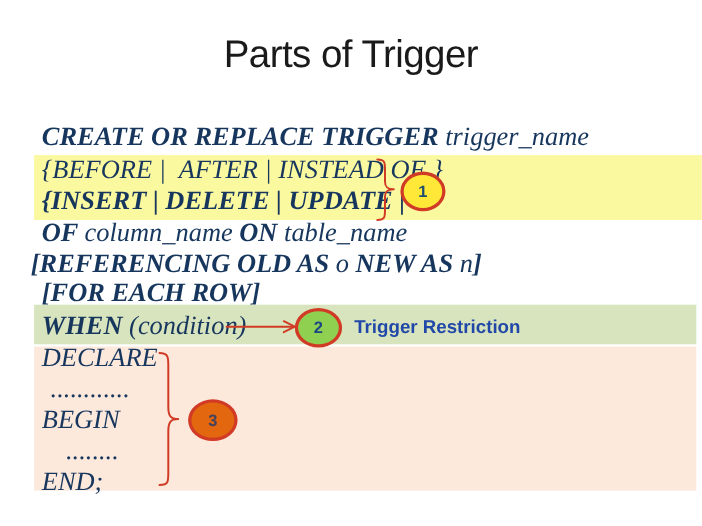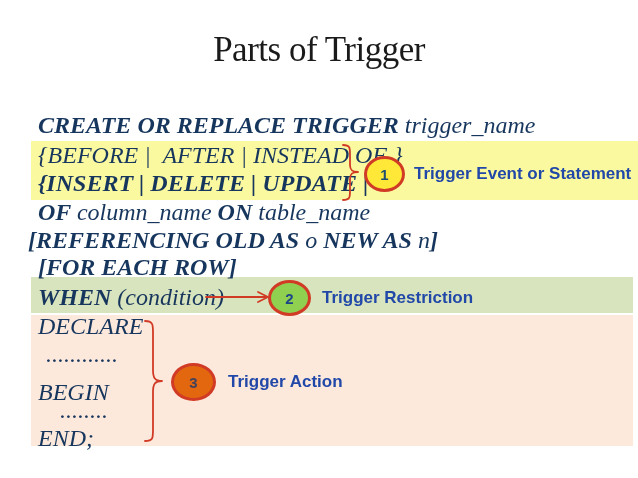--- a/index.html
+++ b/index.html
@@ -5,21 +5,21 @@
   html,body{margin:0;padding:0;}
   body{
     width:638px;height:478px;background:#ffffff;position:relative;overflow:hidden;
     font-family:"Liberation Sans", sans-serif;
   }
   .slide{position:absolute;inset:0;}
   .title{
     position:absolute;top:30px;left:0;width:100%;margin:0;
     text-align:center;font-size:35px;font-weight:400;letter-spacing:-0.5px;
     color:var(--title-black,#1a1a1a);
-    font-family:Liberation Serif, serif;
+    font-family:Liberation Sans, sans-serif;
   }
   .hl{position:absolute;left:31px;z-index:0;}
   .hl-yellow{top:141px;width:607px;height:59px;background:var(--highlight-yellow,#fbf9a0);}
   .hl-green {top:277px;width:602px;height:36px;background:var(--highlight-green,#d8e4bd);}
   .hl-peach {top:315px;width:602px;height:131px;background:var(--highlight-peach,#fce9dc);}
   .code-line{
     position:absolute;z-index:2;white-space:pre;
     font-family:"Liberation Serif", serif;font-style:italic;
     font-size:24px;line-height:26px;color:var(--code-text,#17365d);
   }
@@ -63,43 +63,41 @@
   <div id="code-block">
       <div class="code-line" style="top: 112px; left: 38px;"><span class="bold">CREATE OR REPLACE TRIGGER </span><span class="">trigger_name</span></div>
       <div class="code-line" style="top: 142px; left: 38px;"><span class="">{BEFORE |  AFTER | INSTEAD OF }</span></div>
       <div class="code-line" style="top: 170px; left: 38px; font-weight: bold;"><span class="">{INSERT | DELETE | UPDATE |</span></div>
       <div class="code-line" style="top: 199px; left: 38px; text-align: right;"><span class="bold">OF </span><span class="">column_name </span><span class="bold">ON </span><span class="">table_name</span></div>
       <div class="code-line" style="top: 227px; left: 28px;"><span class="bold">[REFERENCING OLD AS </span><span class="">o</span><span class="bold"> NEW AS </span><span class="">n</span><span class="bold">]</span></div>
       <div class="code-line" style="top: 254px; left: 38px;"><span class="bold">[FOR EACH ROW]</span></div>
       <div class="code-line" style="top: 284px; left: 38px;"><span class="bold">WHEN </span><span class="">(condition)</span></div>
       <div class="code-line" style="top: 313px; left: 38px;"><span class="">DECLARE</span></div>
       <div class="code-line" style="top: 341px; left: 46px;"><span class="">............</span></div>
-      <div class="code-line" style="top: 379px; left: 38px; font-family: Liberation Serif, serif;"><span class="">BEGIN</span></div>
+      <div class="code-line" style="top: 369px; left: 38px; font-family: Liberation Serif, serif;"><span class="">BEGIN</span></div>
       <div class="code-line" style="top: 397px; left: 60px;"><span class="">........</span></div>
       <div class="code-line" style="top: 425px; left: 38px;"><span class="">END;</span></div>
     </div>
 
   <svg class="connector brace-1" width="22" height="58" viewBox="0 0 22 58">
     <path d="M3,1 C10,1 10,4 10,10 L10,21 C10,26 12,28 18,28 C12,28 10,30 10,35 L10,47 C10,53 10,56 3,56"></path>
   </svg>
   <div class="badge badge-1" style="background: rgb(255, 232, 56); color: rgb(31, 78, 110);">
     <span>1</span>
   </div>
-  <div class="anno-label label-1">Trigger Event or Statement</div>
 
   <svg class="connector arrow-2" width="66" height="12" viewBox="0 0 66 12">
     <line x1="0" y1="6" x2="60" y2="6"></line>
     <polyline points="52,1 62,6 52,11"></polyline>
   </svg>
   <div class="badge badge-2" style="background: rgb(144, 208, 81); color: rgb(28, 69, 135);">
     <span>2</span>
   </div>
   <div class="anno-label label-2">Trigger Restriction</div>
 
   <svg class="connector brace-3" width="24" height="124" viewBox="0 0 24 124">
     <path d="M4,1 C12,1 12,5 12,12 L12,50 C12,58 14,61 21,61 C14,61 12,64 12,72 L12,110 C12,118 12,121 4,121"></path>
   </svg>
   <div class="badge badge-3" style="background: rgb(226, 103, 14); color: rgb(68, 66, 92);">
     <span>3</span>
   </div>
-  <div class="anno-label label-3">Trigger Action</div>
 
 </div>
 
 </body></html>

